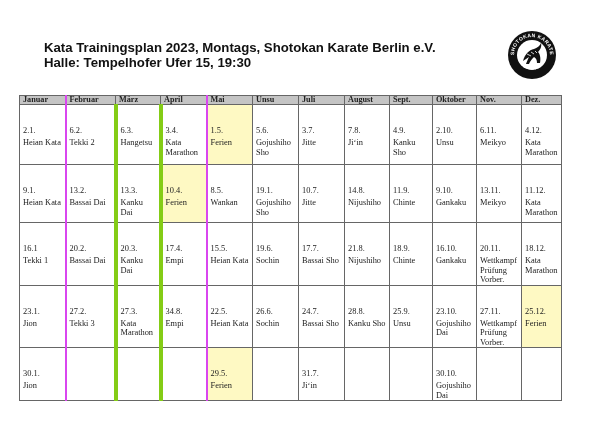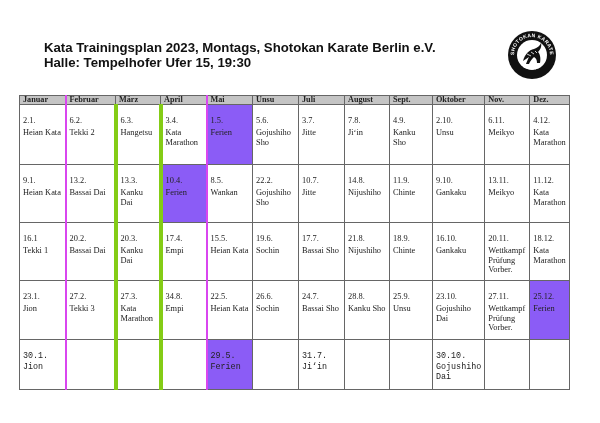--- a/index.html
+++ b/index.html
@@ -17,23 +17,23 @@
     border-collapse:collapse; table-layout:fixed;
     font-family:"Liberation Serif", serif; font-size:8.4px; color:#222;
   }
   .plan th, .plan td {
     border:1px solid #666; padding:0 3px; vertical-align:top; text-align:left;
   }
   .plan th {
     background:#c4c4c4; font-weight:bold; height:8px; line-height:8px; font-size:8.2px;
   }
   .plan th.thick-left, .plan td.thick-left { border-left:2px solid #d946ef; }
-  .plan td .d { display:block; margin-top:11px; line-height:10px; }
+  .plan td .d { display:block; margin-top:21px; line-height:10px; }
   .plan td .k { display:block; margin-top:2px; line-height:9.5px; }
-  .plan td.gray { background:#8b5cf6; }
+  .plan td.gray { background:#fef9c3; }
   .plan td.lightsep { border-left:4px solid #84cc16; }
 </style>
 </head>
 <body>
 
 <div class="title">
   <div>Kata Trainingsplan 2023, Montags, Shotokan Karate Berlin e.V.</div>
   <div>Halle: Tempelhofer Ufer 15, 19:30</div>
 </div>
 
@@ -154,21 +154,21 @@
         </td>
         <td class="gray lightsep">
           <span class="d">10.4.</span>
           <span class="k">Ferien</span>
         </td>
         <td class="thick-left">
           <span class="d">8.5.</span>
           <span class="k">Wankan</span>
         </td>
         <td class="">
-          <span class="d">22.2.</span>
+          <span class="d">19.1.</span>
           <span class="k">Gojushiho Sho</span>
         </td>
         <td class="">
           <span class="d">10.7.</span>
           <span class="k">Jitte</span>
         </td>
         <td class="">
           <span class="d">14.8.</span>
           <span class="k">Nijushiho</span>
         </td>
@@ -282,21 +282,21 @@
         </td>
         <td class="">
           <span class="d">27.11.</span>
           <span class="k">Wettkampf Prüfung Vorber.</span>
         </td>
         <td class="gray">
           <span class="d">25.12.</span>
           <span class="k">Ferien</span>
         </td>
       </tr>
-      <tr style="height: 50px; font-family: Liberation Mono, monospace;">
+      <tr style="height: 50px;">
         <td class="">
           <span class="d">30.1.</span>
           <span class="k">Jion</span>
         </td>
         <td class="thick-left">
           <span class="d"></span>
           <span class="k"></span>
         </td>
         <td class="lightsep">
           <span class="d"></span>

